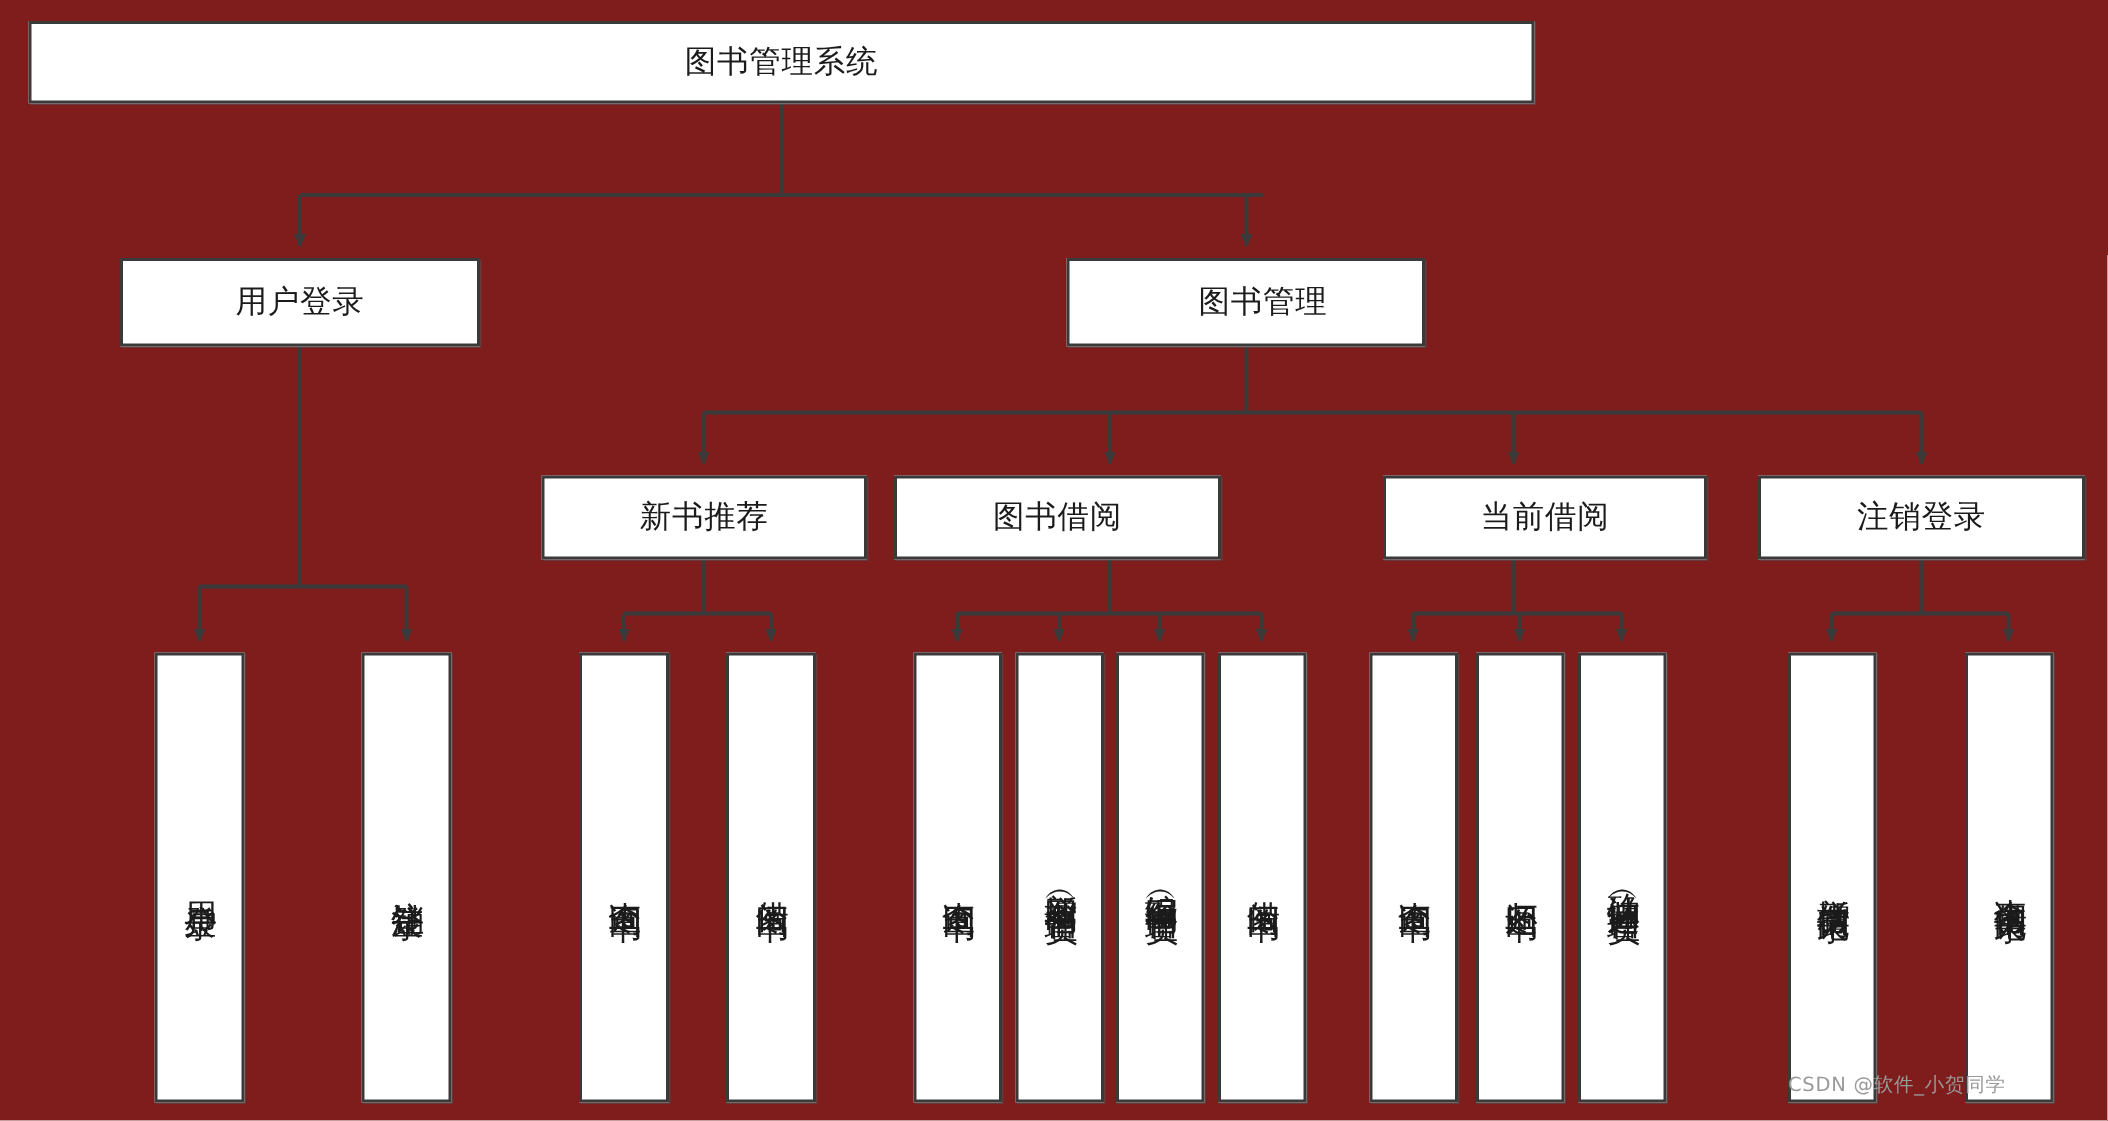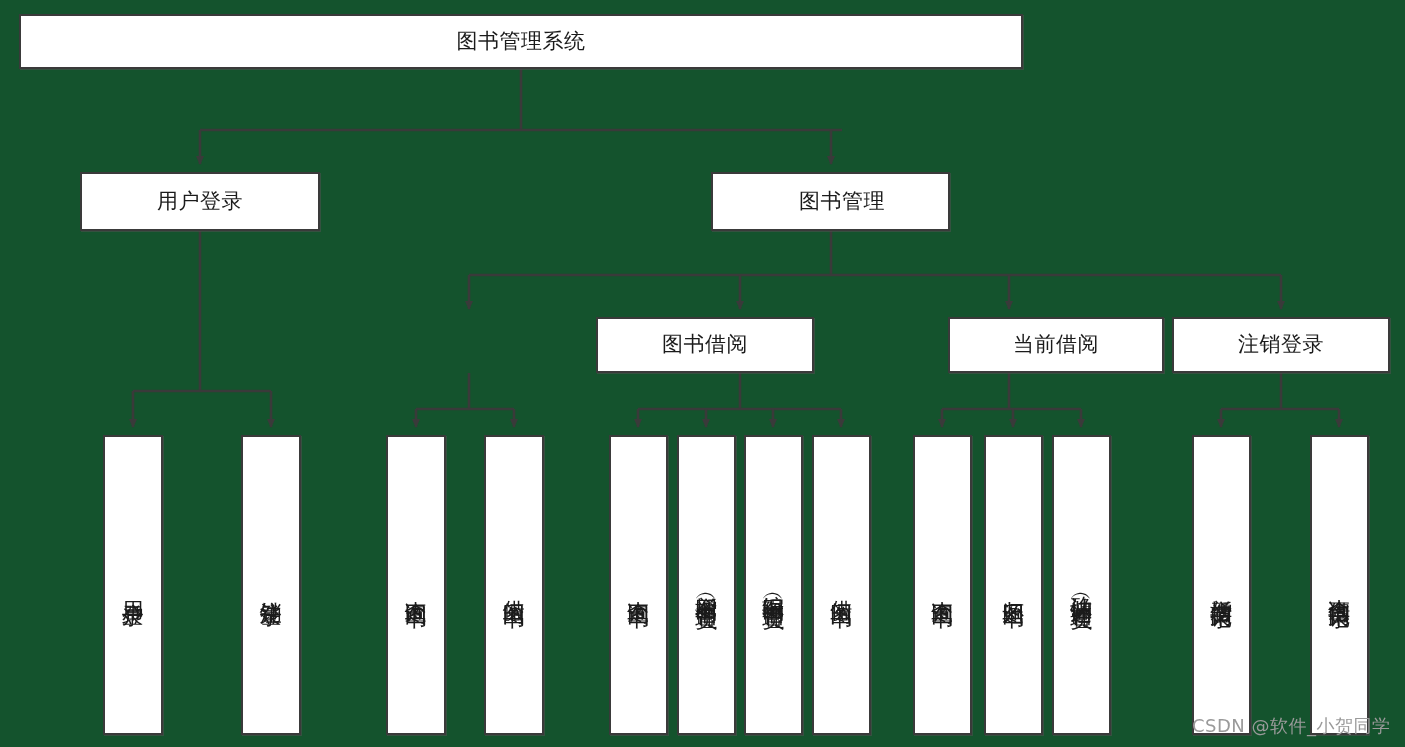--- a/index.html
+++ b/index.html
@@ -7,21 +7,21 @@
     padding: 0;
     background: #ffffff;
   }
   body {
     font-family: "DejaVu Sans", "Liberation Sans", sans-serif;
   }
   #canvas {
     position: relative;
     width: 1405px;
     height: 747px;
-    background: #14532d;
+    background: #7f1d1d;
     overflow: hidden;
   }
   svg#edges {
     position: absolute;
     left: 0;
     top: 0;
     width: 1405px;
     height: 747px;
     pointer-events: none;
   }
@@ -53,21 +53,21 @@
     padding-top: 4px;
   }
   .node.vertical .vlabel {
     writing-mode: vertical-rl;
     text-orientation: upright;
   }
   .watermark {
     position: absolute;
     left: 1192px;
     top: 714px;
-    font-size: 18px;
+    font-size: 13px;
     color: #9a9a9a;
     white-space: nowrap;
     letter-spacing: 0.5px;
     font-family: "DejaVu Sans", "Liberation Sans", sans-serif;
   }
 </style>
 </head>
 <body>
 
 <div id="canvas">
@@ -138,24 +138,27 @@
     <span>图书管理系统</span>
   </div>
 
   <div class="node horizontal" style="left:80px;  top:172px; width:240px; height:59px;">
     <span>用户登录</span>
   </div>
   <div class="node horizontal" style="left:711px; top:172px; width:239px; height:59px;padding-left:23px;">
     <span>图书管理</span>
   </div>
 
+  <div class="node horizontal" style="left:361px;  top:317px; width:217px; height:56px;">
+    <span>新书推荐</span>
+  </div>
   <div class="node horizontal" style="left:596px;  top:317px; width:218px; height:56px;">
     <span>图书借阅</span>
   </div>
-  <div class="node horizontal" style="left:948px;  top:317px; width:216px; height:56px;">
+  <div class="node horizontal" style="left:922px;  top:317px; width:216px; height:56px;">
     <span>当前借阅</span>
   </div>
   <div class="node horizontal" style="left:1172px; top:317px; width:218px; height:56px;">
     <span>注销登录</span>
   </div>
 
   <div class="node vertical" style="left:103px; top:435px; width:60px; height:300px;">
     <span class="vlabel">用户登录</span>
   </div>
   <div class="node vertical" style="left:241px; top:435px; width:60px; height:300px;">

